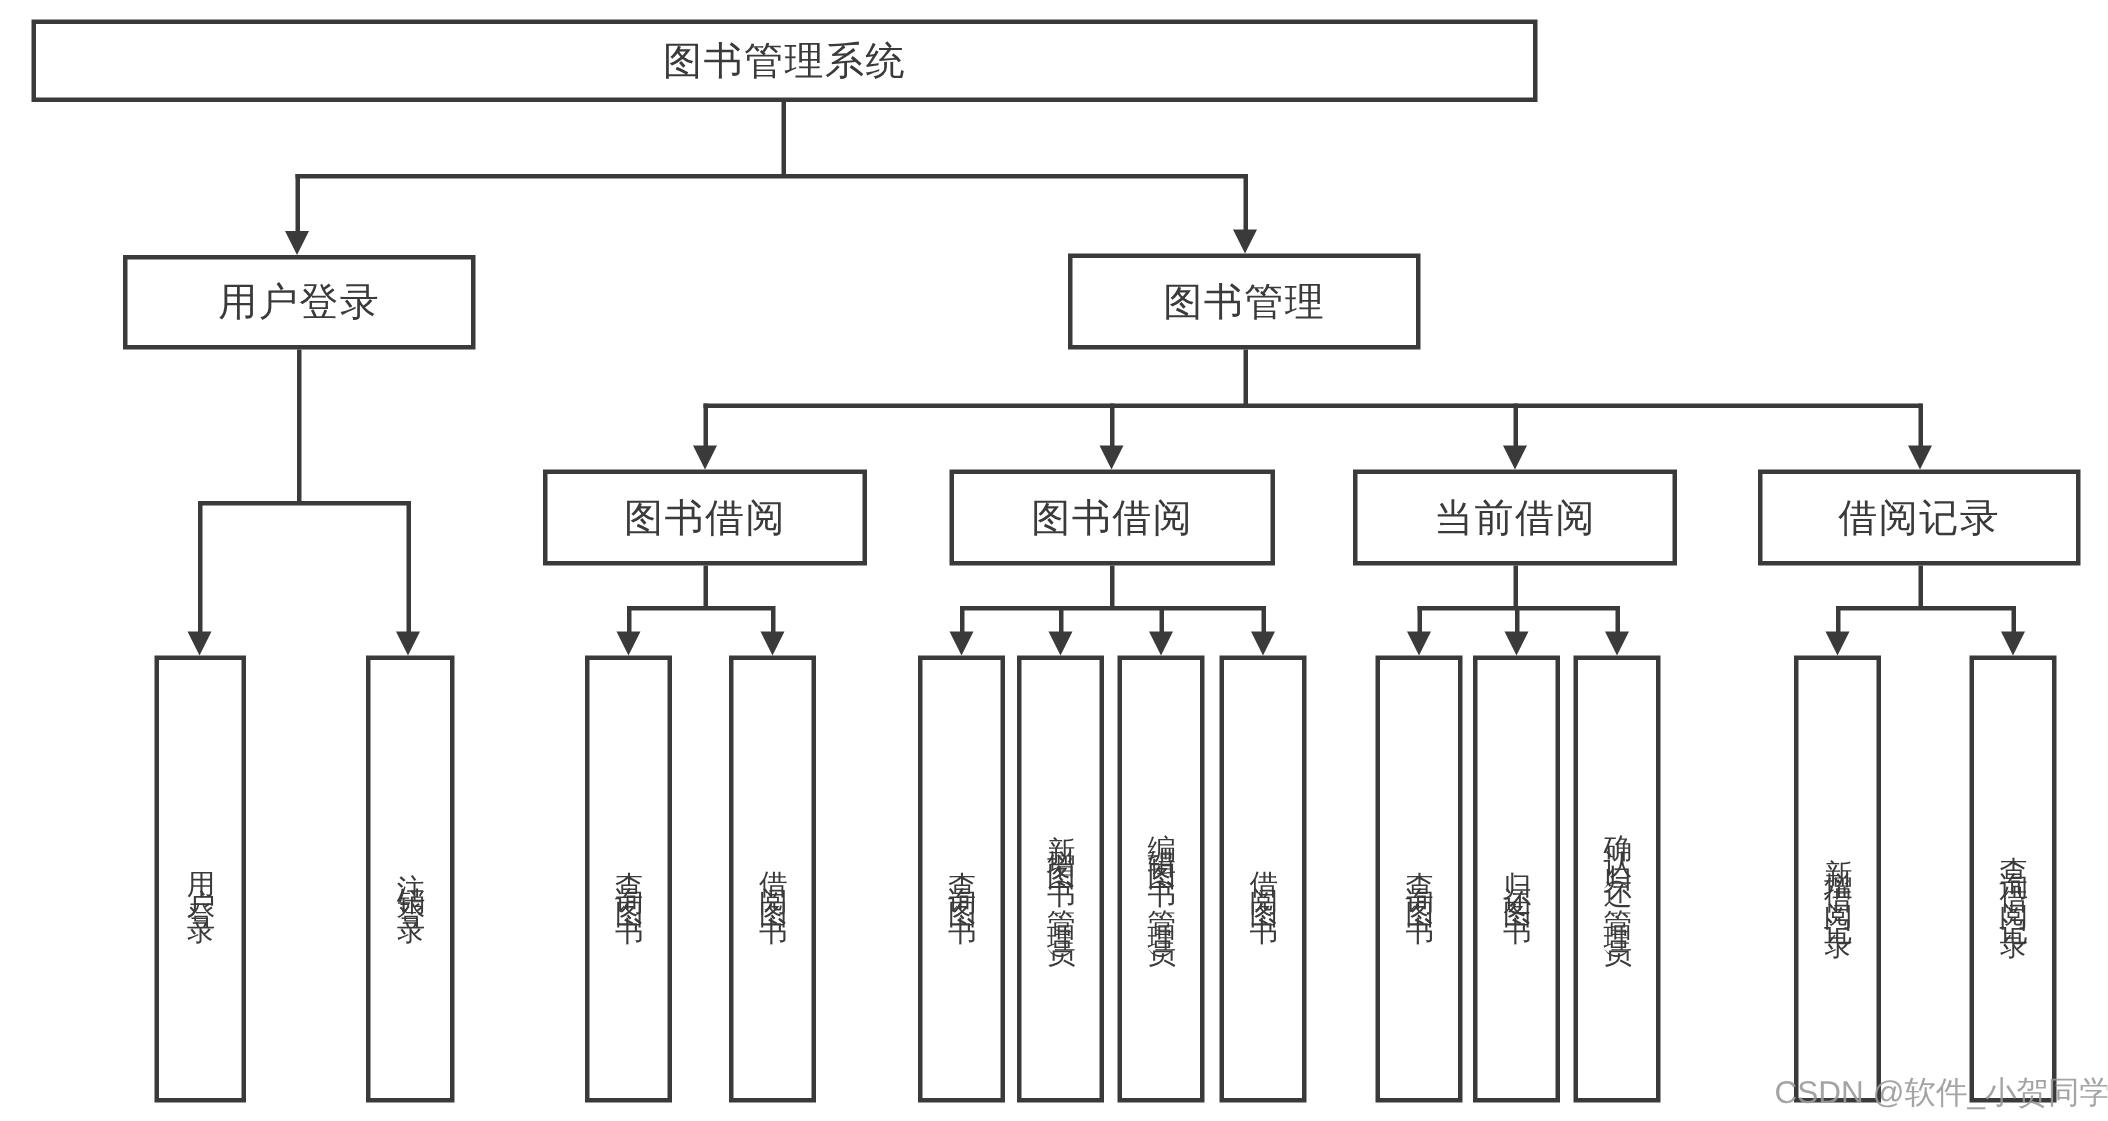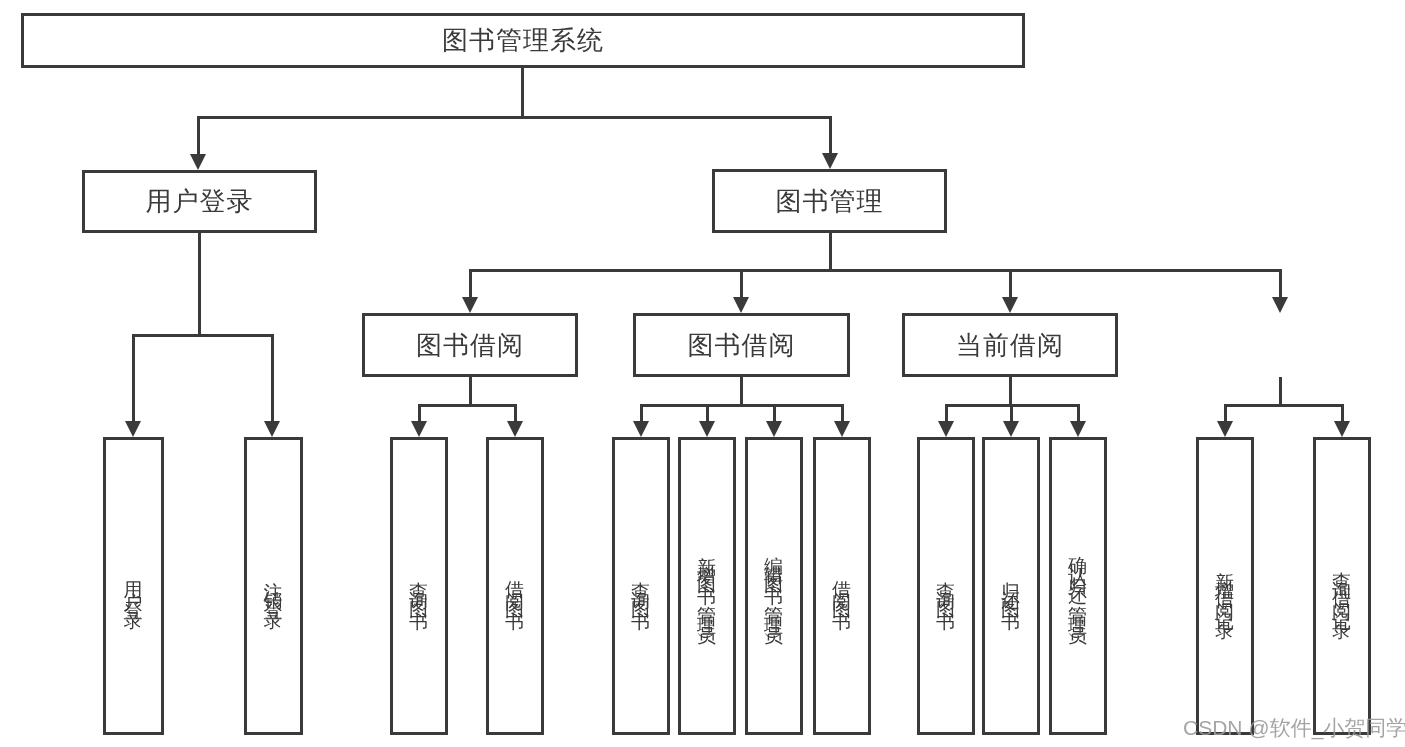--- a/index.html
+++ b/index.html
@@ -88,20 +88,23 @@
   </div>
 
   <div class="node hnode" style="left:362px;top:313px;width:216px;height:64px">
     <span>图书借阅</span>
   </div>
   <div class="node hnode" style="left:902px;top:313px;width:216px;height:64px">
     <span>当前借阅</span>
   </div>
   <div class="node hnode" style="left:633px;top:313px;width:217px;height:64px">
     <span>图书借阅</span>
+  </div>
+  <div class="node hnode" style="left:1172px;top:313px;width:215px;height:64px">
+    <span>借阅记录</span>
   </div>
 
   <div class="node leaf" style="left:103px;top:437px;width:61px;height:298px">
     <span>用户登录</span>
   </div>
   <div class="node leaf" style="left:244px;top:437px;width:59px;height:298px">
     <span>注销登录</span>
   </div>
 
   <div class="node leaf" style="left:390px;top:437px;width:58px;height:298px">

